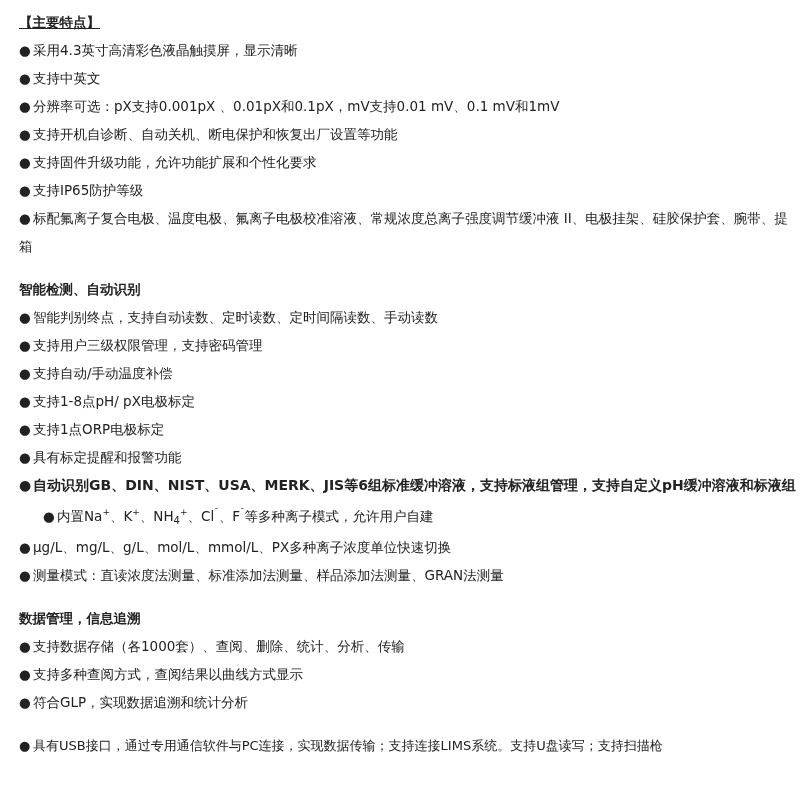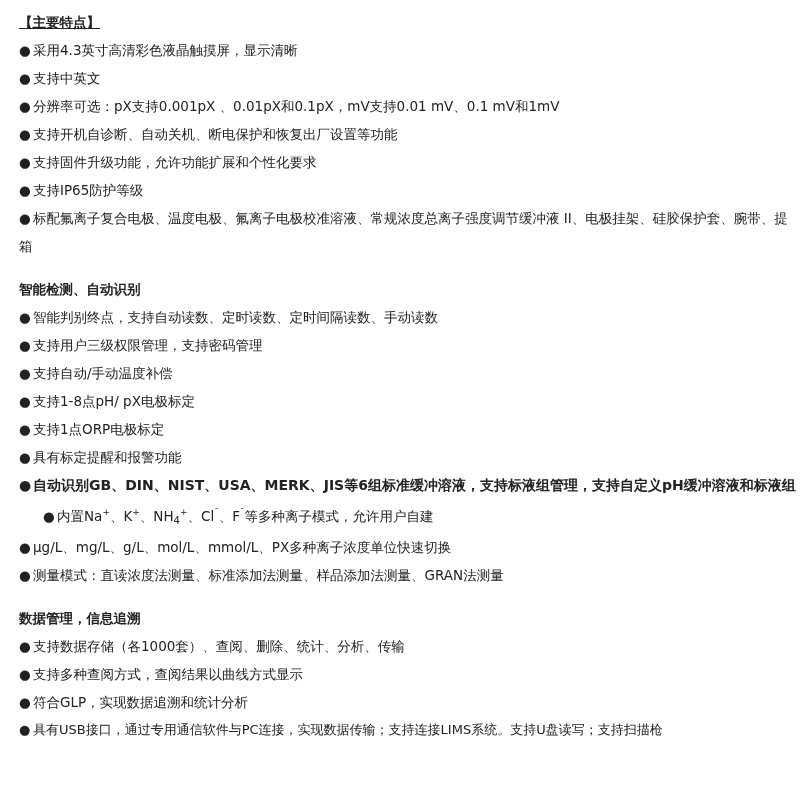--- a/index.html
+++ b/index.html
@@ -45,14 +45,14 @@
   <div class="item" style="line-height:34px;margin-left:24px;"><span class="bullet">●</span><span>内置Na</span><sup>+</sup><span>、K</span><sup>+</sup><span>、NH</span><sub>4</sub><sup>+</sup><span>、Cl</span><sup>ˉ</sup><span>、F</span><sup>ˉ</sup><span>等多种离子模式，允许用户自建</span></div>
   <div class="item"><span class="bullet">●</span><span>μg/L、mg/L、g/L、mol/L、mmol/L、PX多种离子浓度单位快速切换</span></div>
   <div class="item"><span class="bullet">●</span><span>测量模式：直读浓度法测量、标准添加法测量、样品添加法测量、GRAN法测量</span></div>
 
   <div class="gap"></div>
   <div class="heading">数据管理，信息追溯</div>
 
   <div class="item"><span class="bullet">●</span><span>支持数据存储（各1000套）、查阅、删除、统计、分析、传输</span></div>
   <div class="item"><span class="bullet">●</span><span>支持多种查阅方式，查阅结果以曲线方式显示</span></div>
   <div class="item"><span class="bullet">●</span><span>符合GLP，实现数据追溯和统计分析</span></div>
-  <div class="item" style="font-size:13px;"><span class="bullet">●</span><span>具有USB接口，通过专用通信软件与PC连接，实现数据传输；支持连接LIMS系统。支持U盘读写；支持扫描枪</span></div>
+  <div class="item" style="font-size:13px;margin-top:16px;"><span class="bullet">●</span><span>具有USB接口，通过专用通信软件与PC连接，实现数据传输；支持连接LIMS系统。支持U盘读写；支持扫描枪</span></div>
 </div>
 
 </body></html>

